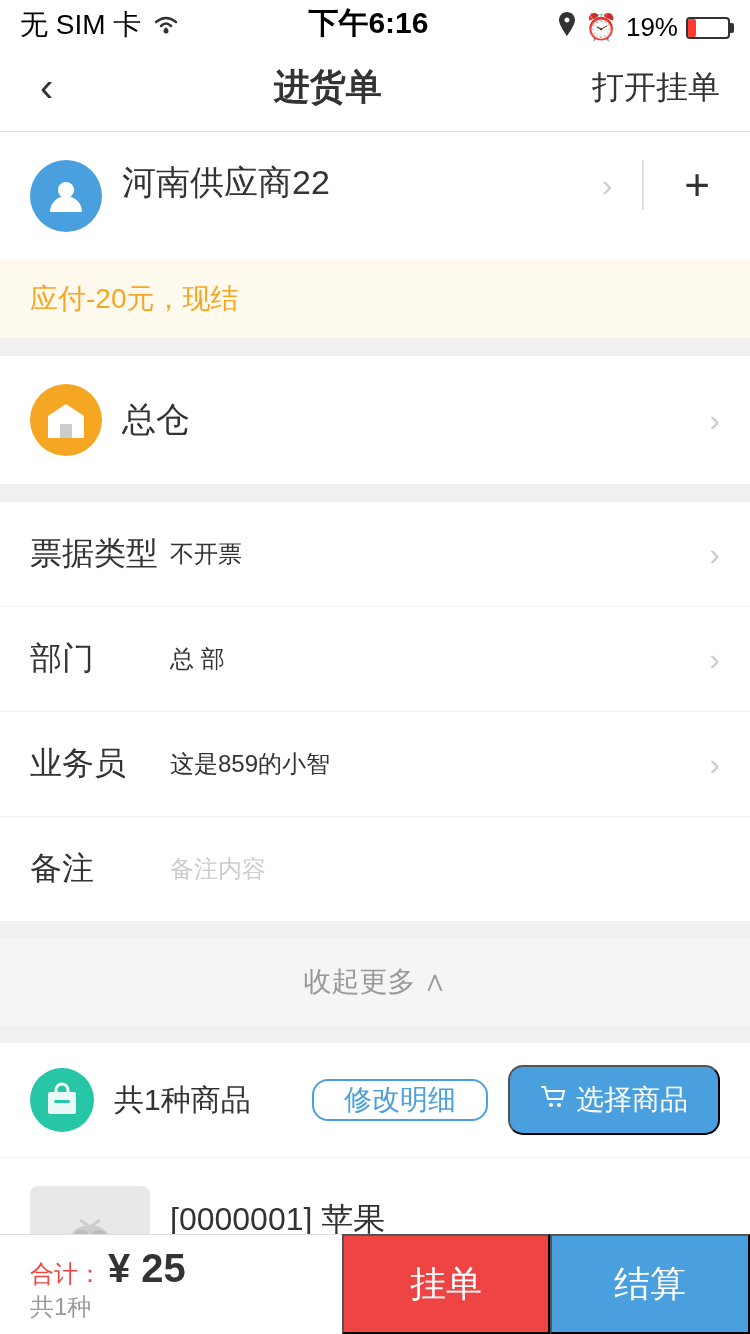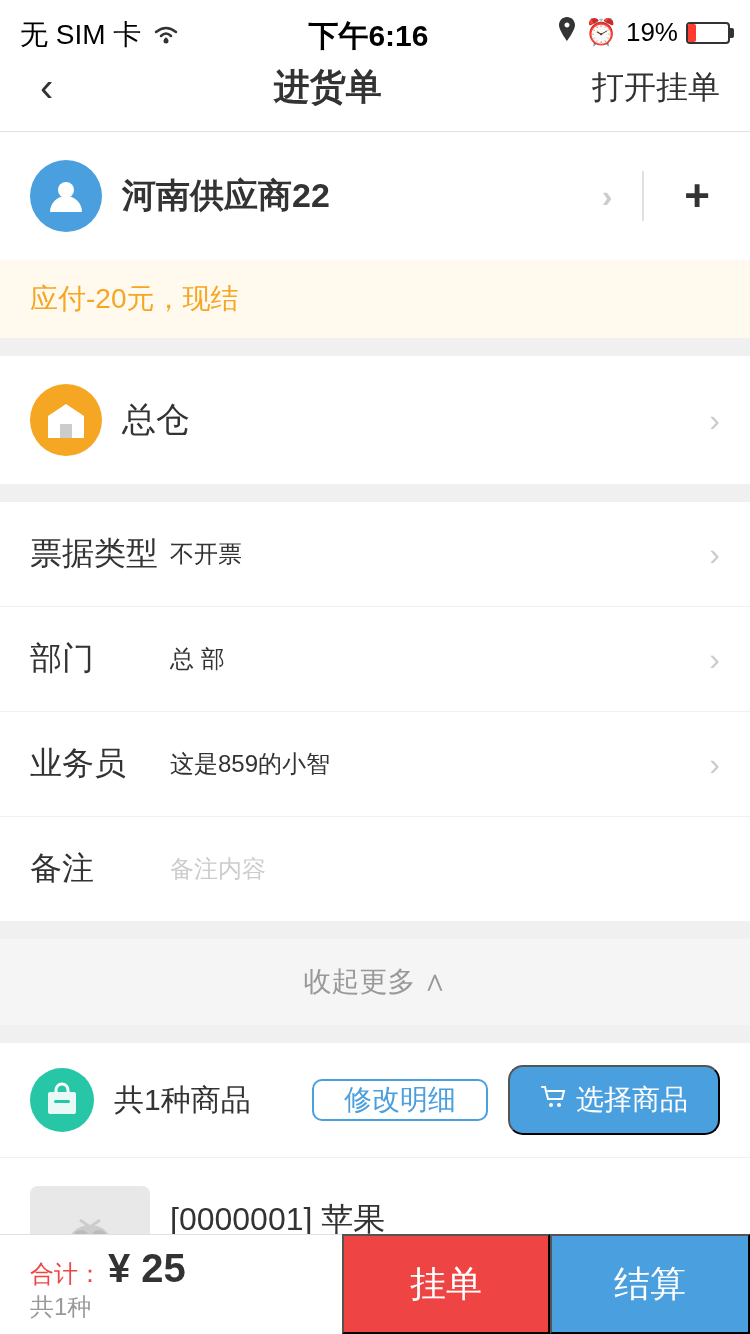--- a/index.html
+++ b/index.html
@@ -11,23 +11,23 @@
       min-height: 1334px;
       overflow-x: hidden;
       font-size: 32px;
     }
 
     
     .status-bar {
       background: #fff;
       height: 44px;
       display: flex;
-      align-items: flex-start;
+      align-items: flex-end;
       justify-content: space-between;
-      padding: 16px 20px;
+      padding: 0 20px;
       font-size: 28px;
       font-weight: 500;
     }
     .status-left { display: flex; align-items: center; gap: 10px; }
     .status-center { font-size: 30px; font-weight: 600; }
     .status-right { display: flex; align-items: center; gap: 8px; font-size: 26px; }
     .battery-icon {
       width: 44px; height: 22px; border: 2px solid #333; border-radius: 4px;
       position: relative; display: inline-flex; align-items: center;
     }
@@ -73,24 +73,23 @@
 
     
     .section {
       background: #fff;
       margin-bottom: 18px;
     }
 
     
     .supplier-row {
       display: flex;
-      align-items: center;
+      align-items: flex-start;
       padding: 28px 30px;
       border-bottom: none;
-      font-weight: bold;
     }
     .supplier-avatar {
       width: 72px; height: 72px; border-radius: 50%; background: #4a9fde;
       display: flex; align-items: center; justify-content: center;
       color: #fff; font-size: 36px; margin-right: 20px; flex-shrink: 0;
     }
     .supplier-name {
       flex: 1;
       font-size: 34px;
       color: #333;
@@ -189,21 +188,21 @@
     .products-count {
       flex: 1;
       font-size: 30px;
       color: #333;
     }
     .btn-outline {
       border: 2px solid #4a9fde;
       color: #4a9fde;
       background: #fff;
       padding: 0 30px;
-      border-radius: 10px;
+      border-radius: 16px;
       font-size: 28px;
     }
     .btn-blue {
       background: #4a9fde;
       color: #fff;
       padding: 14px 30px;
       border-radius: 15px;
       font-size: 28px;
       display: flex;
       align-items: center;

